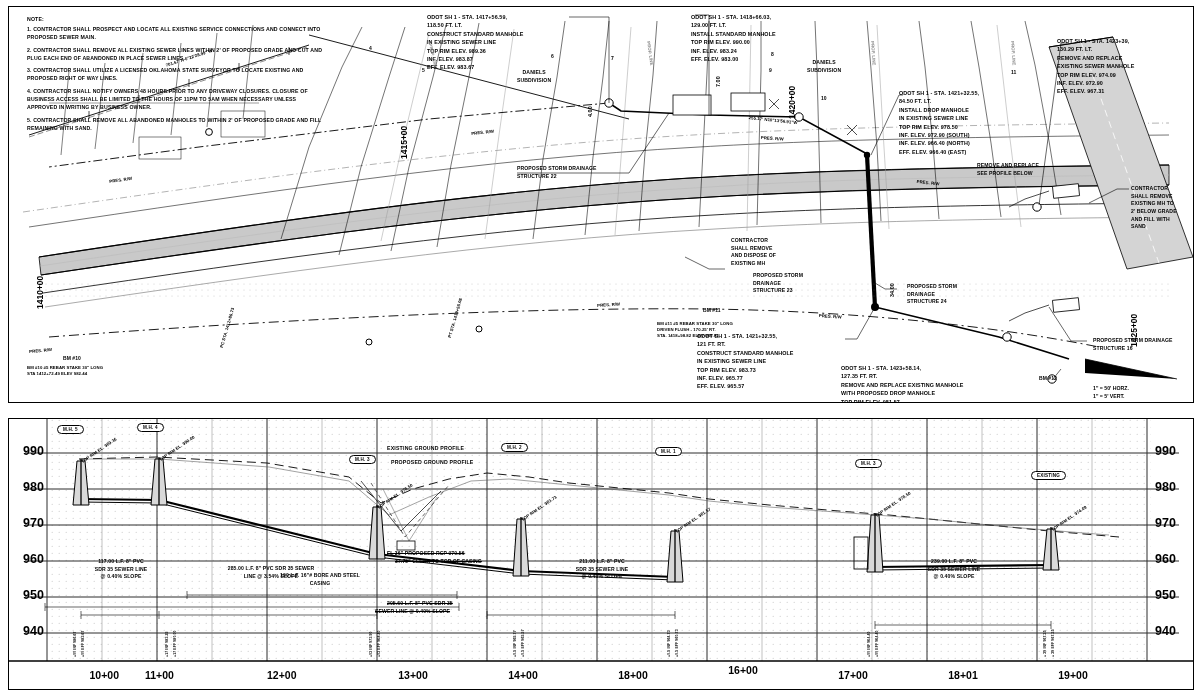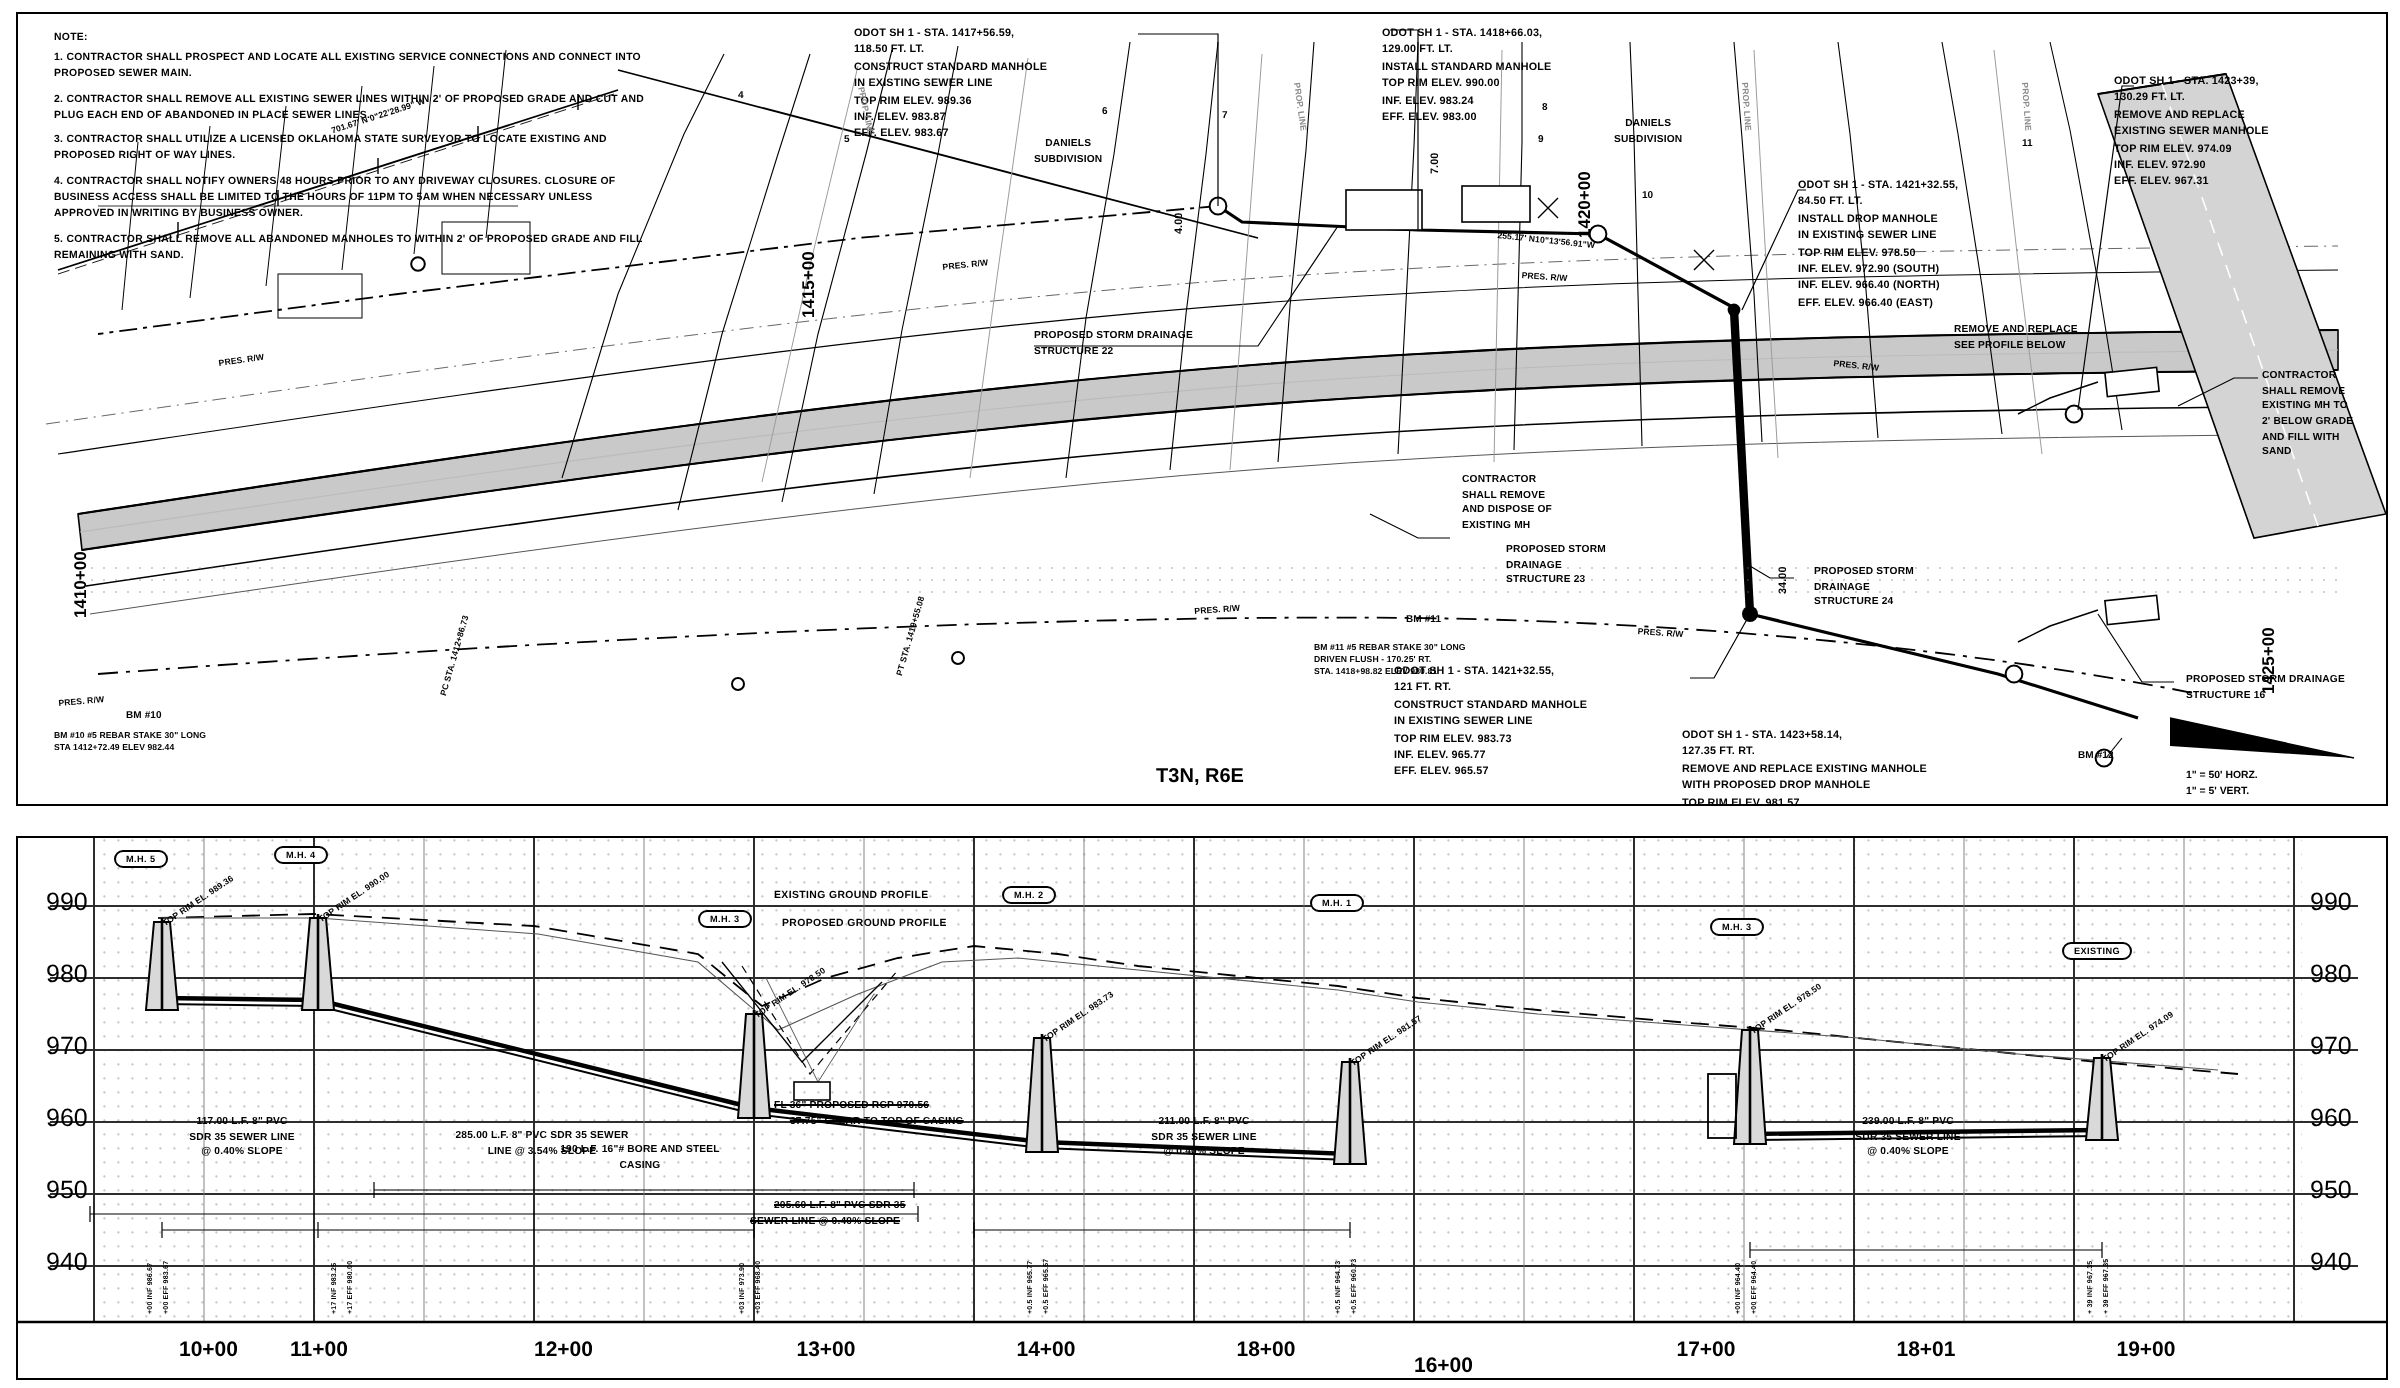--- a/index.html
+++ b/index.html
@@ -32,21 +32,21 @@
   .tinylbl .l{display:block;white-space:nowrap;}
 
   .num{font-size:5px;font-weight:bold;}
 
   
   #sectitle{left:0;top:383px;width:1200px;text-align:center;font-size:10px;font-weight:bold;line-height:1.25;}
 
   
   #profile{position:absolute;left:8px;top:418px;width:1184px;height:270px;border:1.5px solid #000;background:#fff;overflow:hidden;}
   #grid{position:absolute;left:0;top:0;width:1184px;height:270px;}
-  .elevlbl{font-size:12.5px;font-weight:normal;}
+  .elevlbl{font-size:12.5px;font-weight:bold;}
   .stalbl{font-size:10.5px;font-weight:bold;}
 
   .mhtag{position:absolute;font-size:4.6px;font-weight:bold;border:1px solid #000;border-radius:8px;padding:1px 5px 1.2px 5px;background:#fff;white-space:nowrap;letter-spacing:.2px;}
 
   .rimlbl{position:absolute;font-size:4.3px;font-weight:bold;white-space:nowrap;transform-origin:0 100%;letter-spacing:.1px;}
 
   .qtylbl{position:absolute;font-size:5.1px;font-weight:bold;line-height:1.5;text-align:center;white-space:nowrap;letter-spacing:.1px;}
   .qtylbl .l{display:block;}
 
   .gpflbl{position:absolute;font-size:5.2px;font-weight:bold;white-space:nowrap;letter-spacing:.2px;}
@@ -415,21 +415,20 @@
         <span class="l">PROP. LINE</span>
       </div>
 
     <div class="abs scalebox" style="left:1084px;top:378px;">
       <div>1" = 50' HORZ.</div>
       <div>1" = 5' VERT.</div>
     </div>
   </div>
 
   <div class="abs" id="sectitle">
-    <div>T3N, R6E</div>
   </div>
 
   <div id="profile">
     <svg id="grid" viewBox="0 0 1184 270" preserveAspectRatio="none">
       <defs>
         <pattern id="pdots" width="7" height="7" patternUnits="userSpaceOnUse">
           <circle cx="1.2" cy="1.2" r="0.55" fill="#8e8e8e"></circle>
         </pattern>
       </defs>
       <rect x="38" y="0" width="1104" height="242" fill="url(#pdots)" opacity="0.55"></rect>
@@ -561,21 +560,21 @@
     <div class="abs elevlbl" style="left:1146px;top:133px;">960</div>
     <div class="abs elevlbl" style="left:1146px;top:169px;">950</div>
     <div class="abs elevlbl" style="left:1146px;top:205px;">940</div>
 
     <div class="abs stalbl" style="left:38px;top:250px;width:72px;text-align:right;">10+00</div>
     <div class="abs stalbl" style="left:136px;top:250px;width:72px;">11+00</div>
     <div class="abs stalbl" style="left:258px;top:250px;width:72px;text-align:left;">12+00</div>
     <div class="abs stalbl" style="left:368px;top:250px;width:72px;text-align:center;">13+00</div>
     <div class="abs stalbl" style="left:478px;top:250px;width:72px;text-align:center;">14+00</div>
     <div class="abs stalbl" style="left:588px;top:250px;width:72px;text-align:center;">18+00</div>
-    <div class="abs stalbl" style="left:698px;top:258px;width:72px;">16+00</div>
+    <div class="abs stalbl" style="left:698px;top:245px;width:72px;text-align:center;">16+00</div>
     <div class="abs stalbl" style="left:808px;top:250px;width:72px;text-align:center;">17+00</div>
     <div class="abs stalbl" style="left:918px;top:250px;width:72px;text-align:center;">18+01</div>
     <div class="abs stalbl" style="left:1028px;top:250px;width:72px;text-align:center;">19+00</div>
 
     <div class="mhtag" style="left:48px;top:6px;">M.H. 5</div>
     <div class="mhtag" style="left:128px;top:4px;">M.H. 4</div>
     <div class="mhtag" style="left:340px;top:36px;">M.H. 3</div>
     <div class="mhtag" style="left:492px;top:24px;">M.H. 2</div>
     <div class="mhtag" style="left:646px;top:28px;">M.H. 1</div>
     <div class="mhtag" style="left:846px;top:40px;">M.H. 3</div>

